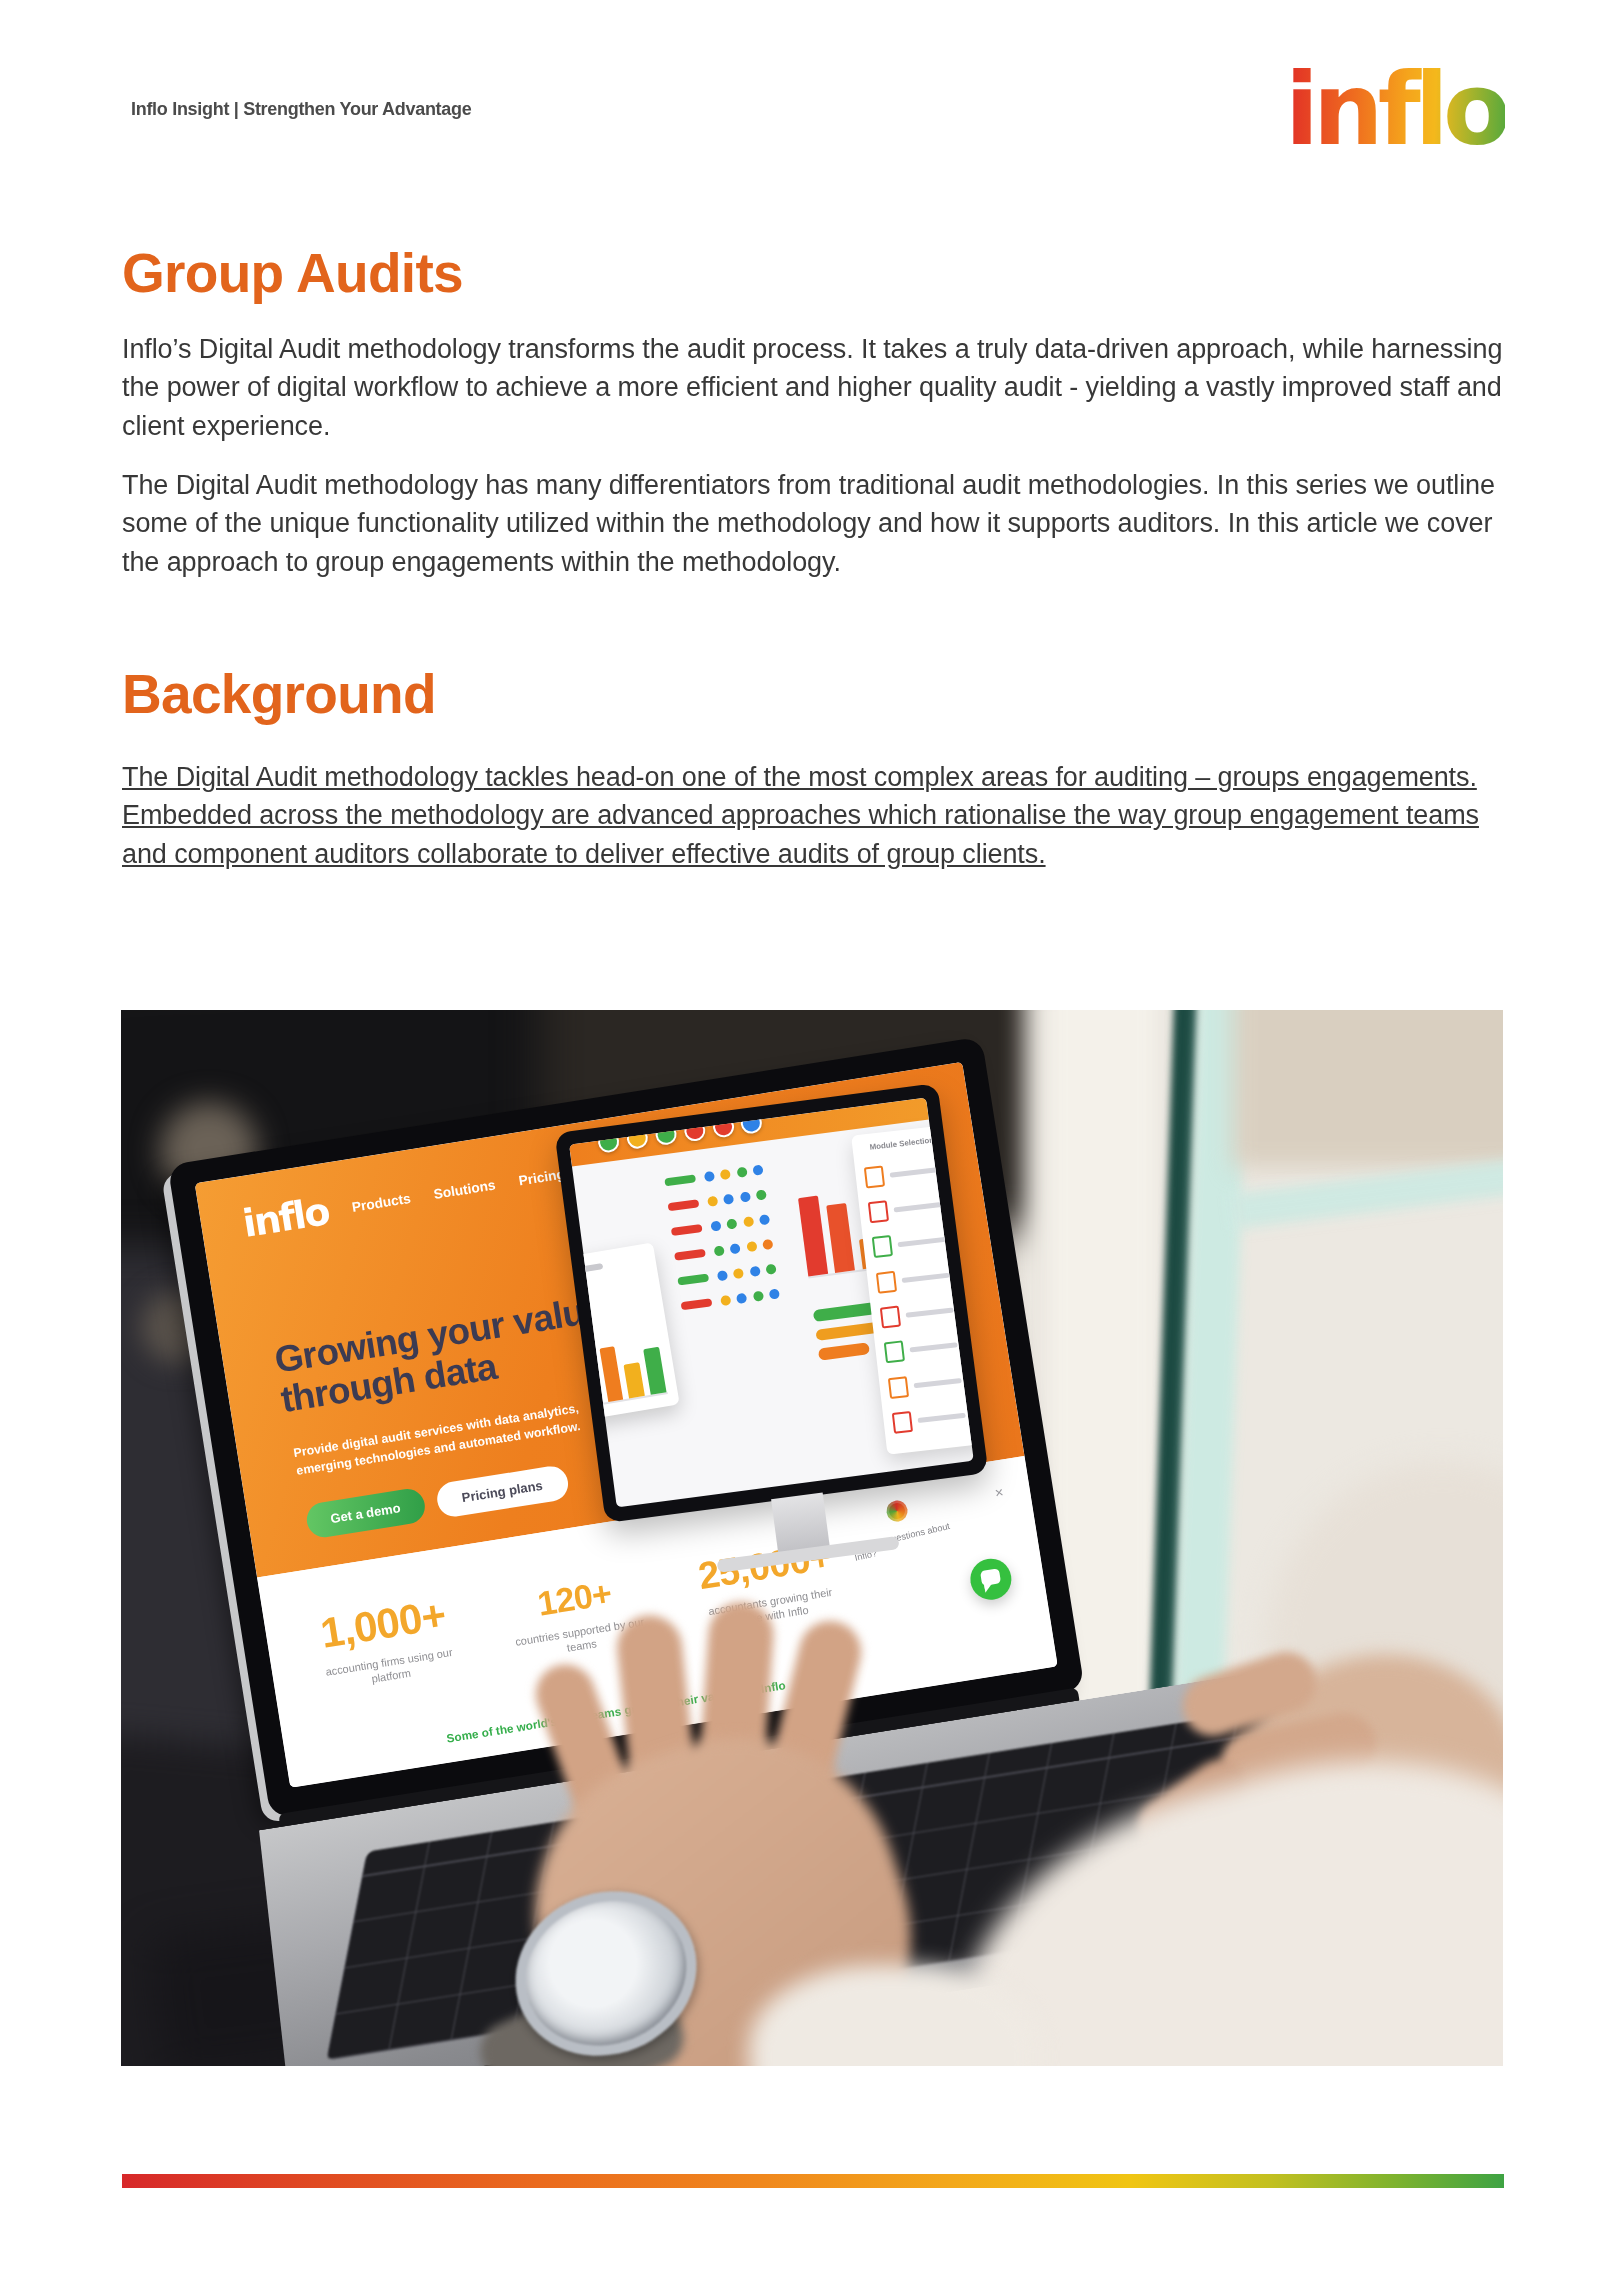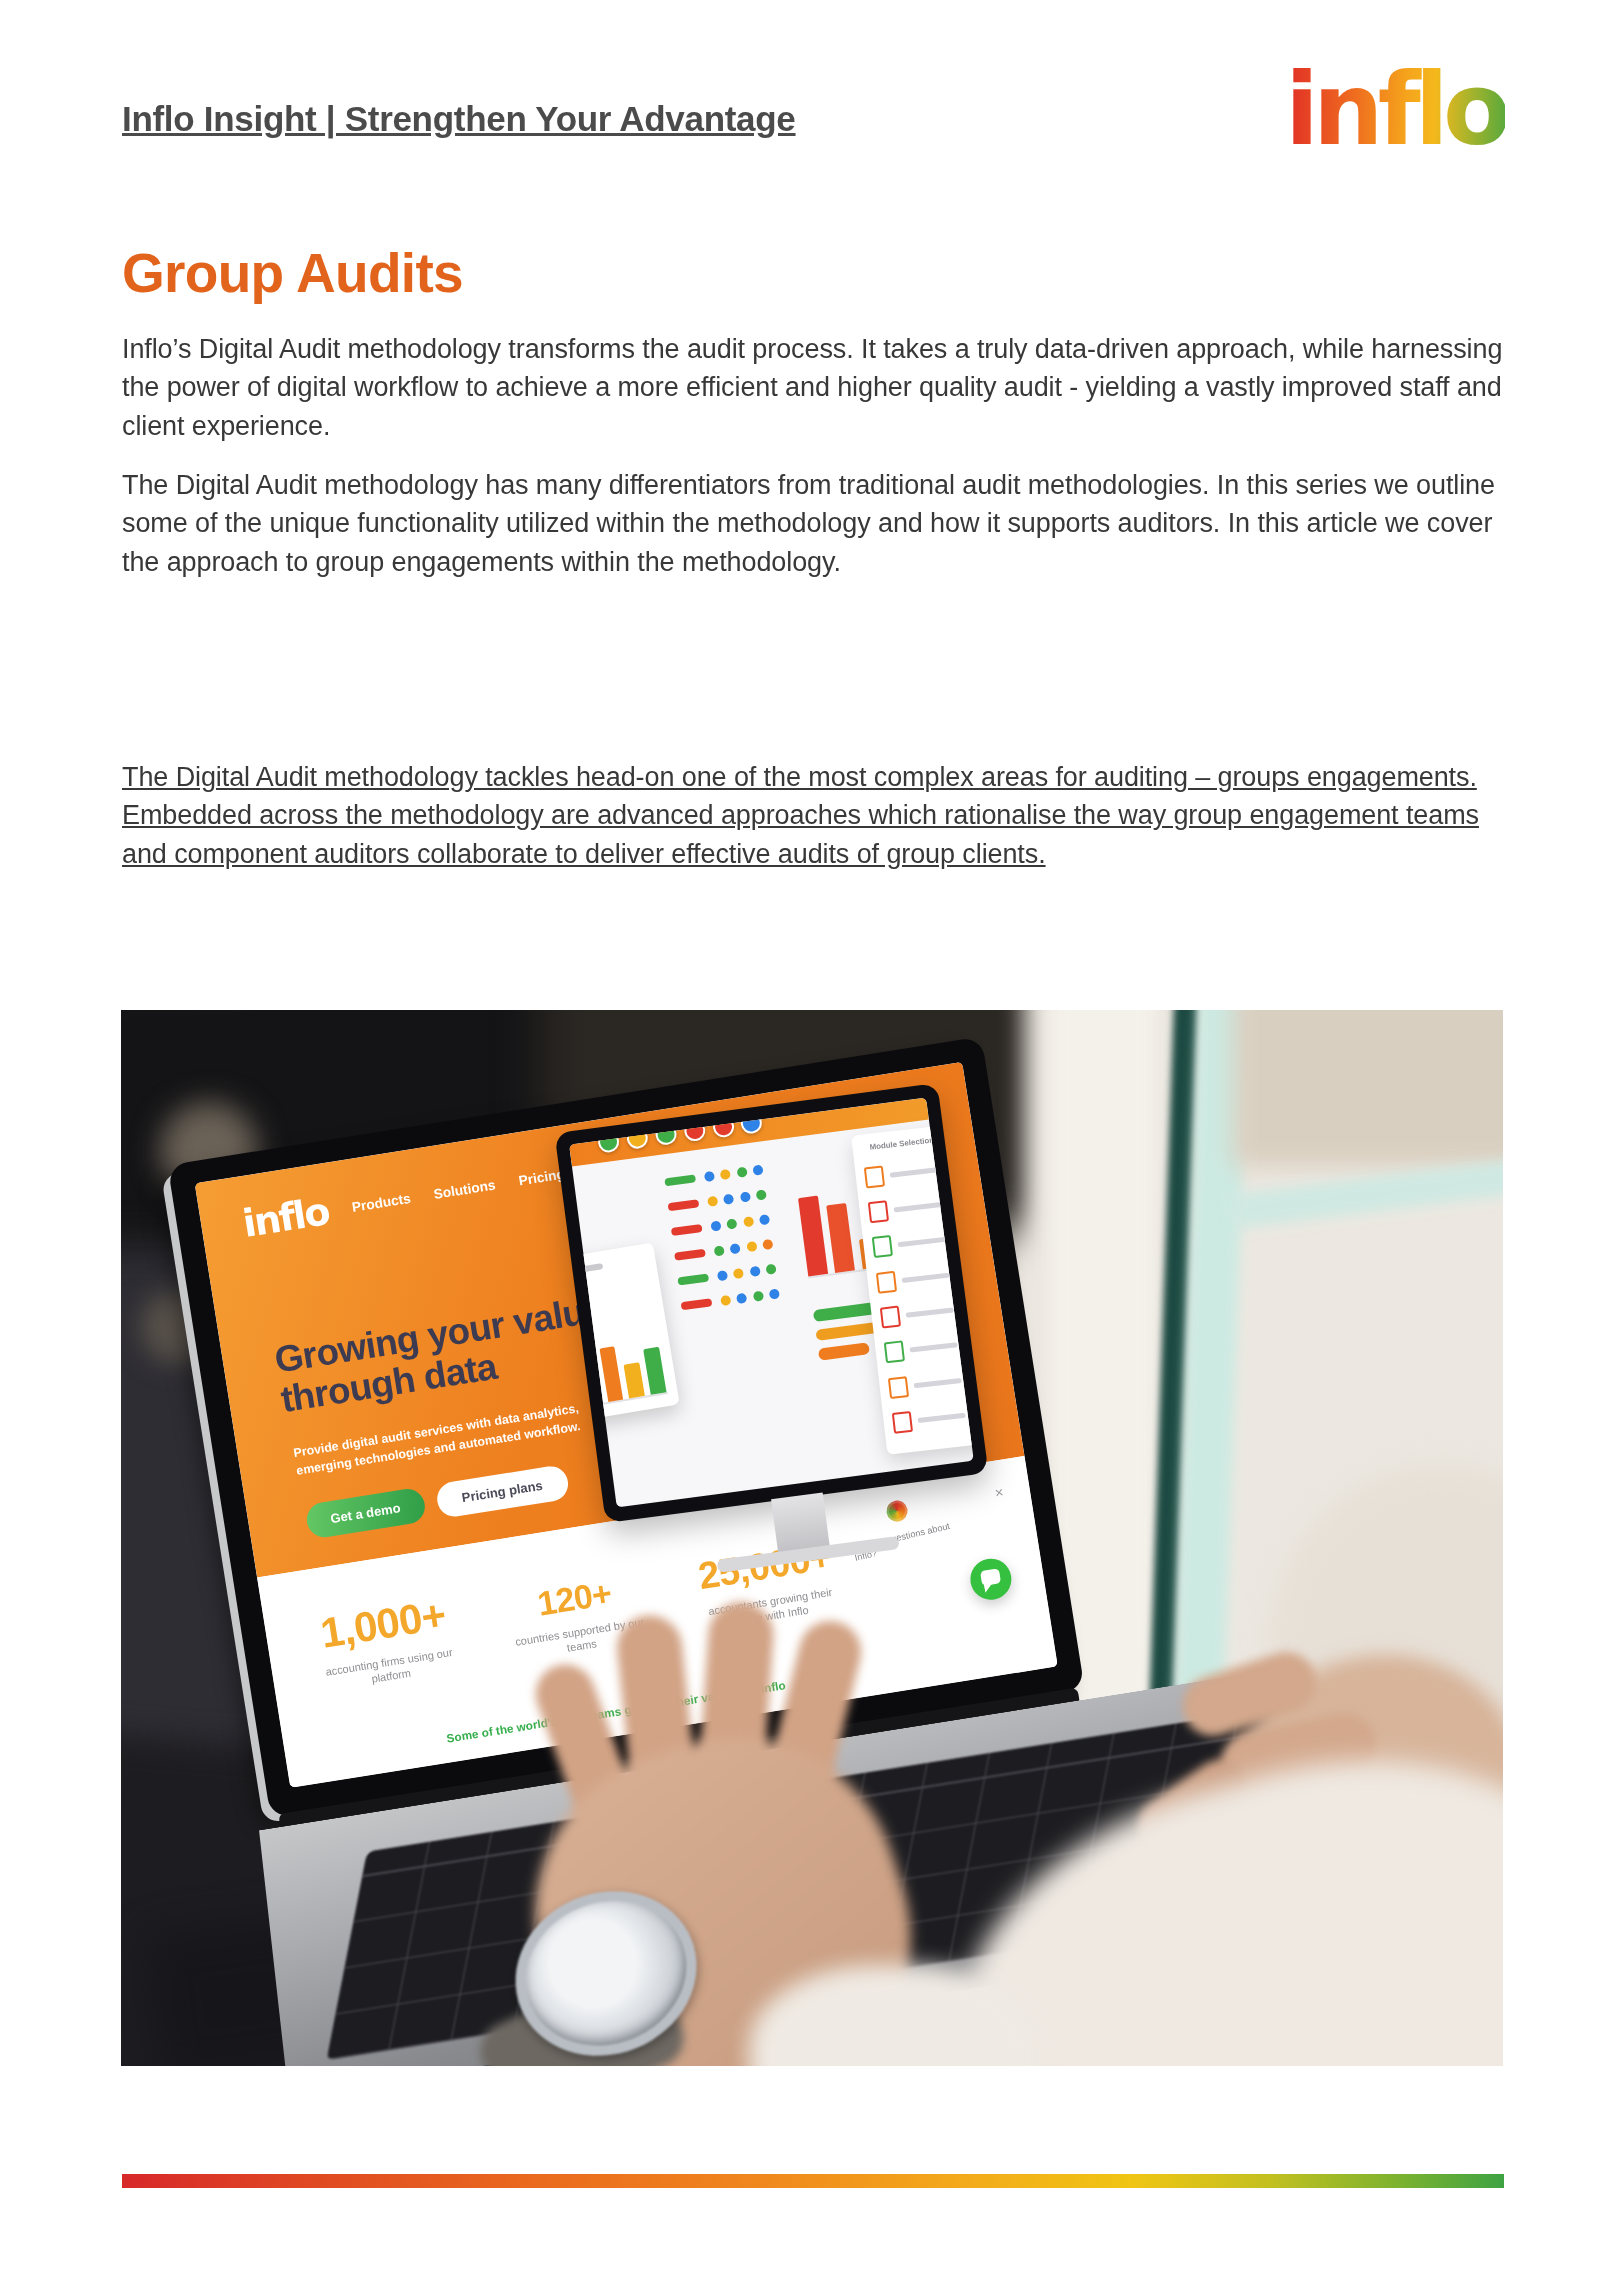--- a/index.html
+++ b/index.html
@@ -6,22 +6,22 @@
     --accent-orange:#e2641c; --body-text:#383838; --header-text:#4b4b4b;
     --hero-orange:#ee7f1e; --brand-red:#e23126; --brand-orange:#ef6d1f;
     --brand-yellow:#f4b81c; --brand-green:#58a93c; --stat-gold:#f3a72b;
     --link-green:#35ae4b; --hero-navy:#3c3b52;
   }
   html,body{margin:0;padding:0;background:#888;}
   .page{position:relative;width:1623px;height:2295px;background:#fff;overflow:hidden;
         font-family:"Liberation Sans","DejaVu Sans",sans-serif;color:var(--body-text);}
 
   
-  .eyebrow{position:absolute;left:122px;top:99px;font-size:35px;font-weight:700;
-           color:var(--header-text);letter-spacing:-0.3px;text-decoration:underline;}
+  .eyebrow{position:absolute;left:131px;top:99px;font-size:18px;font-weight:700;
+           color:var(--header-text);letter-spacing:-0.3px;}
   .logo{position:absolute;right:118px;top:60px;font-size:99px;font-weight:800;
         font-family:"DejaVu Sans","Liberation Sans",sans-serif;letter-spacing:-5.9px;line-height:1;
         background:linear-gradient(92deg,var(--brand-red) 2%,var(--brand-orange) 32%,#f5a41c 55%,var(--brand-yellow) 68%,#a5b32c 84%,var(--brand-green) 100%);
         -webkit-background-clip:text;background-clip:text;color:transparent;}
 
   
   .h-doc{position:absolute;left:122px;margin:0;font-size:55px;font-weight:800;
          color:var(--accent-orange);letter-spacing:-0.7px;}
   #h-group{top:241px;} #h-background{top:662px;}
   .p{position:absolute;left:122px;width:1382px;margin:0;font-size:27px;line-height:1.42;
@@ -192,20 +192,21 @@
 
 <div class="page">
 
   <div class="eyebrow">Inflo Insight | Strengthen Your Advantage</div>
   <div class="logo">inflo</div>
 
   <h1 class="h-doc" id="h-group">Group Audits</h1>
   <p class="p" id="p1">Inflo’s Digital Audit methodology transforms the audit process. It takes a truly data-driven approach, while harnessing the power of digital workflow to achieve a more efficient and higher quality audit - yielding a vastly improved staff and client experience.</p>
   <p class="p" id="p2">The Digital Audit methodology has many differentiators from traditional audit methodologies. In this series we outline some of the unique functionality utilized within the methodology and how it supports auditors. In this article we cover the approach to group engagements within the methodology.</p>
 
+  <h1 class="h-doc" id="h-background">Background</h1>
   <p class="p" id="p3">The Digital Audit methodology tackles head-on one of the most complex areas for auditing – groups engagements. Embedded across the methodology are advanced approaches which rationalise the way group engagement teams and component auditors collaborate to deliver effective audits of group clients.</p>
 
   <figure class="photo">
     <div class="ph-base"></div>
     <div class="b1"></div>
     <div class="b2"></div>
     <div class="b3"></div>
     <div class="bokeh1"></div>
     <div class="bokeh2"></div>
     <div class="b4"></div>

